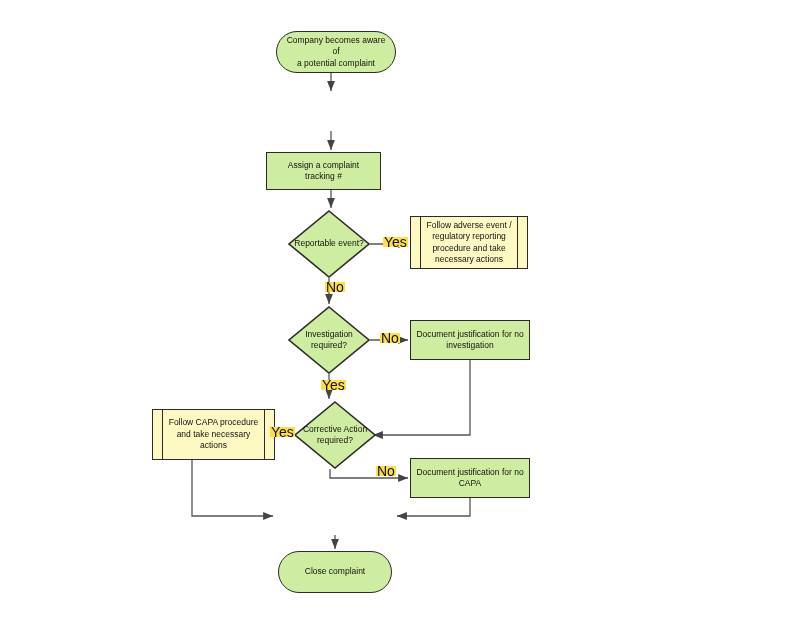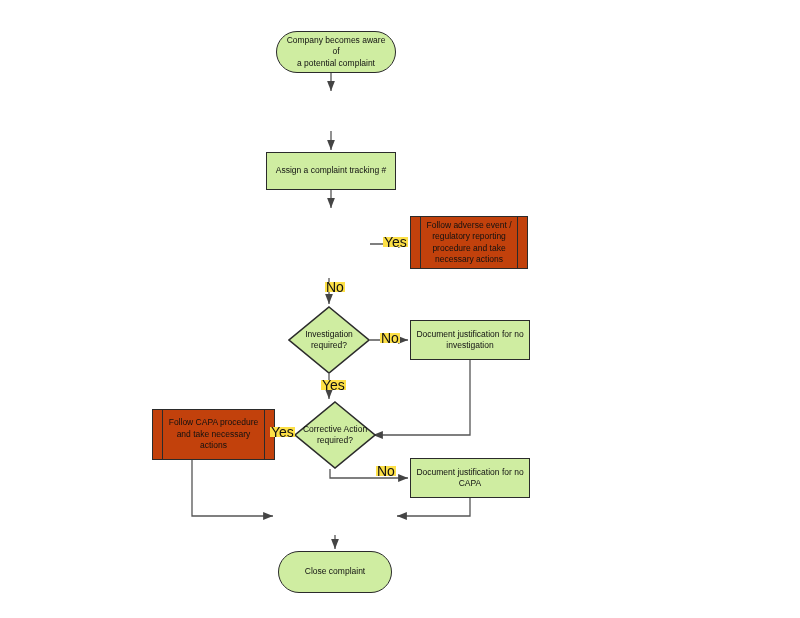--- a/index.html
+++ b/index.html
@@ -50,21 +50,21 @@
     border: 1.2px solid #2b2b2b;
   }
   
   .shape-terminator {
     background: #cfeda1;
     border: 1.2px solid #2b2b2b;
     border-radius: 999px;
   }
   
   .shape-predefined {
-    background: #c2410c;
+    background: #fef9c3;
     border: 1.2px solid #2b2b2b;
   }
   .shape-predefined .bar {
     position: absolute;
     top: 0;
     bottom: 0;
     width: 0;
     border-left: 1.2px solid #2b2b2b;
   }
   .shape-predefined .bar.left  { left: 9px; }
@@ -136,24 +136,30 @@
       <path d="M335,535 L335,549"></path>
     </g>
   </svg>
 
   <div class="node shape-terminator" style="left:276px; top:31px; width:120px; height:42px;">
     <span class="label">Company becomes aware of
 a potential complaint</span>
   </div>
 
 
-  <div class="node shape-process" style="left:266px; top:152px; width:130px; height:38px;">
+  <div class="node shape-process" style="left:266px; top:152px; width:115px; height:38px;">
     <span class="label">Assign a complaint tracking #</span>
   </div>
 
+  <div class="node shape-decision" style="left:288px; top:210px; width:82px; height:68px;">
+    <svg class="diamond-svg" viewBox="0 0 82 68" preserveAspectRatio="none">
+      <polygon points="41,1 81,34 41,67 1,34" fill="#cfeda1" stroke="#2b2b2b" stroke-width="1.6"></polygon>
+    </svg>
+    <span class="label">Reportable event?</span>
+  </div>
 
   <div class="node shape-predefined" style="left:410px; top:216px; width:118px; height:53px;">
     <span class="bar left"></span>
     <span class="bar right"></span>
     <span class="label">Follow adverse event /
 regulatory reporting
 procedure and take
 necessary actions</span>
   </div>
 

